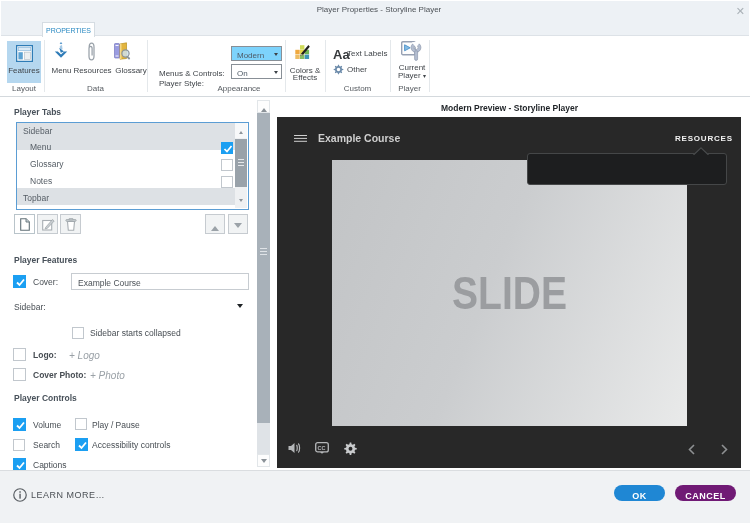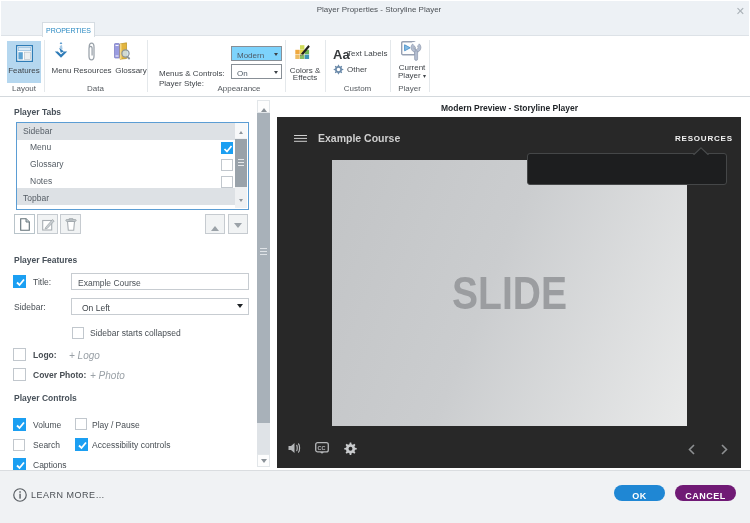--- a/index.html
+++ b/index.html
@@ -143,21 +143,21 @@
       <path d="M15 6.5 L19.5 0.5 L10.8 1.2 Z" fill="#fff"></path>
       <rect x="13.6" y="9.6" width="3" height="9.8" rx="1.5" fill="#b3bdd0" stroke="#8e99ad" stroke-width="0.7"></rect>
     </svg>
     <div class="rlabel" style="left:397px; top:27px; width:30px; line-height:7.5px;">Current<br>Player <span style="font-size:6px;">▾</span></div>
     <div class="glabel" style="left:390px; width:39px;">Player</div>
   </div>
 
   <div class="seclabel" style="left:14px; top:106.5px;">Player Tabs</div>
 
   <div class="abs" id="listbox">
-    <div class="lrow lhead" style="top:0; height:17px;">
+    <div class="lrow lhead" style="top:0; height:27px;">
         <span style="left:6px; top:3.5px;">Sidebar</span>
       </div>
     <div class="lrow" style="top:14.5px;">
         <span style="left:13px;">Menu</span>
       </div>
     <div class="lrow" style="top:31.5px;">
         <span style="left:13px;">Glossary</span>
       </div>
     <div class="lrow" style="top:48.5px;">
         <span style="left:13px;">Notes</span>
@@ -211,24 +211,23 @@
   <div class="toolbtn" style="left:228px; width:20px;">
     <div class="abs" style="left:5px; top:8px; width:0; height:0; border:4px solid transparent; border-top:5px solid #9ba2a8;"></div>
   </div>
 
   <div class="seclabel" style="left:14px; top:255px;">Player Features</div>
   <div class="cb on" style="left:13px; top:275px;">
       <svg width="13" height="13" viewBox="0 0 13 13">
         <path d="M3 6.5 L5.5 9 L10 3.5" stroke="#fff" stroke-width="1.8" fill="none"></path>
       </svg>
     </div>
-  <div class="flabel" style="left:33px; top:277px;">Title:</div>
+  <div class="flabel" style="left:33px; top:277px;">Cover:</div>
   <div class="abs" id="titleinput">Example Course</div>
   <div class="flabel" style="left:14px; top:302px;">Sidebar:</div>
-  <div class="abs" id="sidebardd">On Left</div>
   <div class="abs" style="left:237px; top:304px; width:0; height:0; border:3.5px solid transparent; border-top:4.5px solid #1e2226;"></div>
   <div class="cb" style="left:72px; top:327px; width:12px; height:12px;"></div>
   <div class="flabel" style="left:90px; top:328px;">Sidebar starts collapsed</div>
   <div class="cb" style="left:13px; top:348px;"></div>
   <div class="flabel" style="left:33px; top:350px; font-weight:bold;">Logo:</div>
   <div class="graylabel" style="left:69px; top:350px;">+ Logo</div>
   <div class="cb" style="left:13px; top:368px;"></div>
   <div class="flabel" style="left:33px; top:370px; font-weight:bold;">Cover Photo:</div>
   <div class="graylabel" style="left:90px; top:370px;">+ Photo</div>
 

